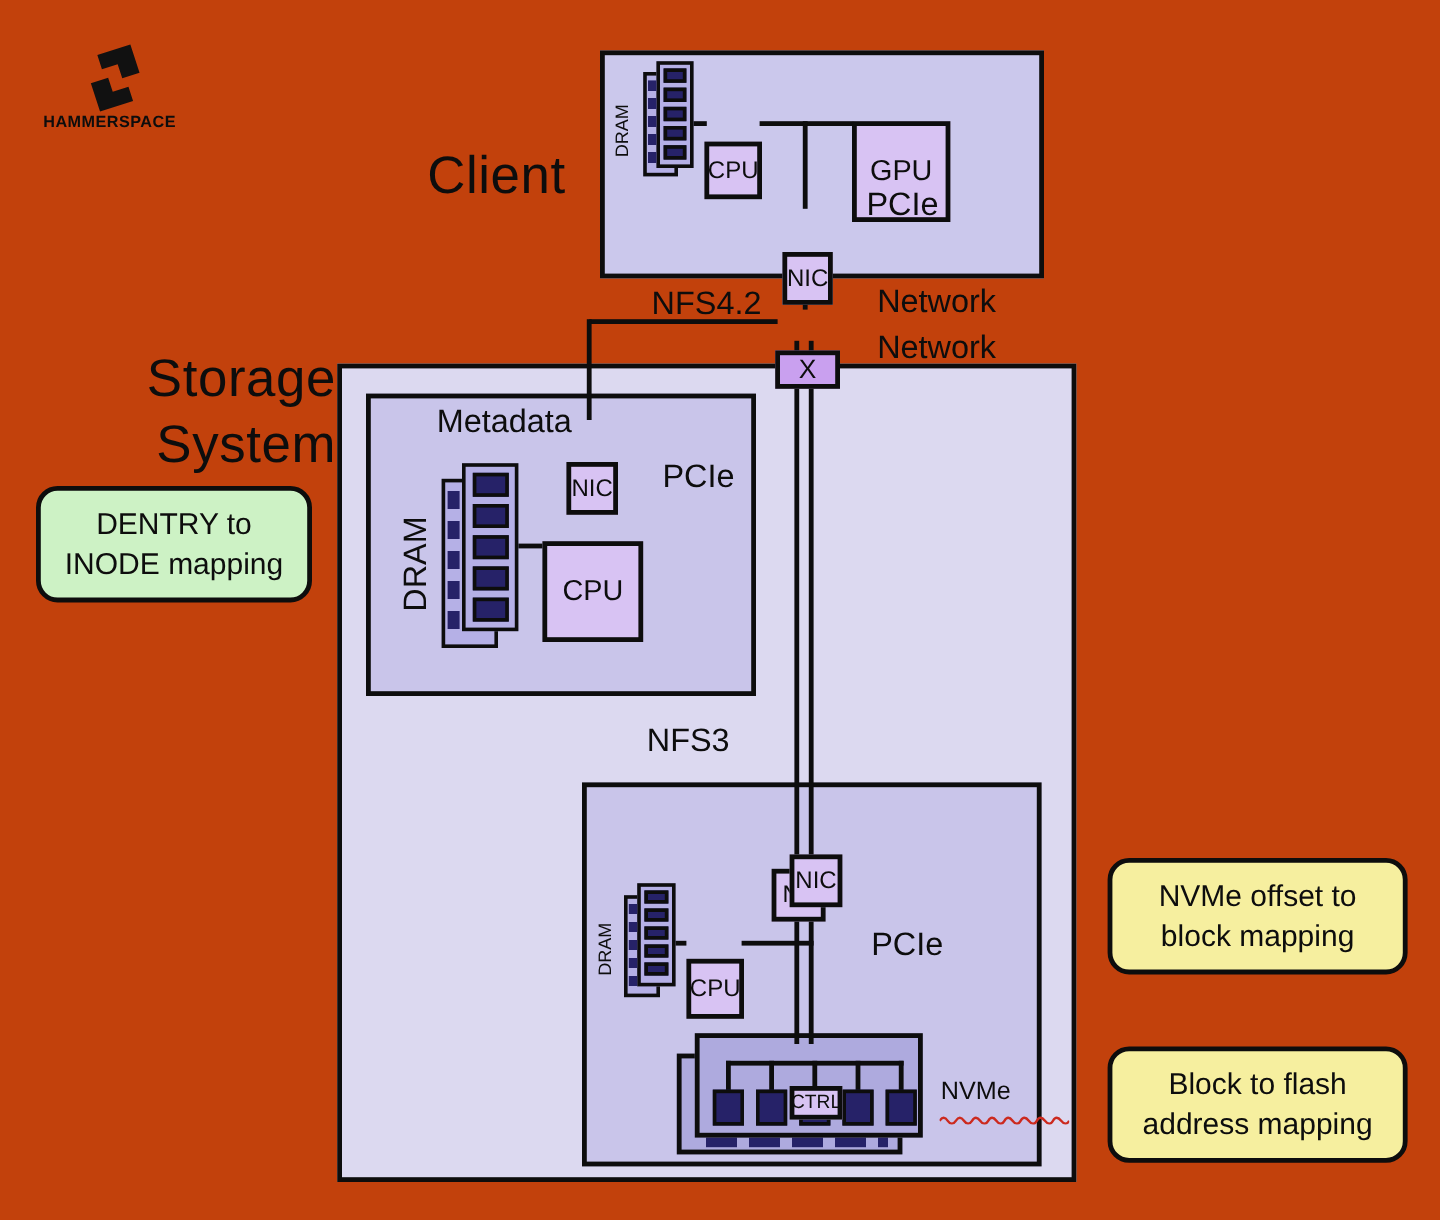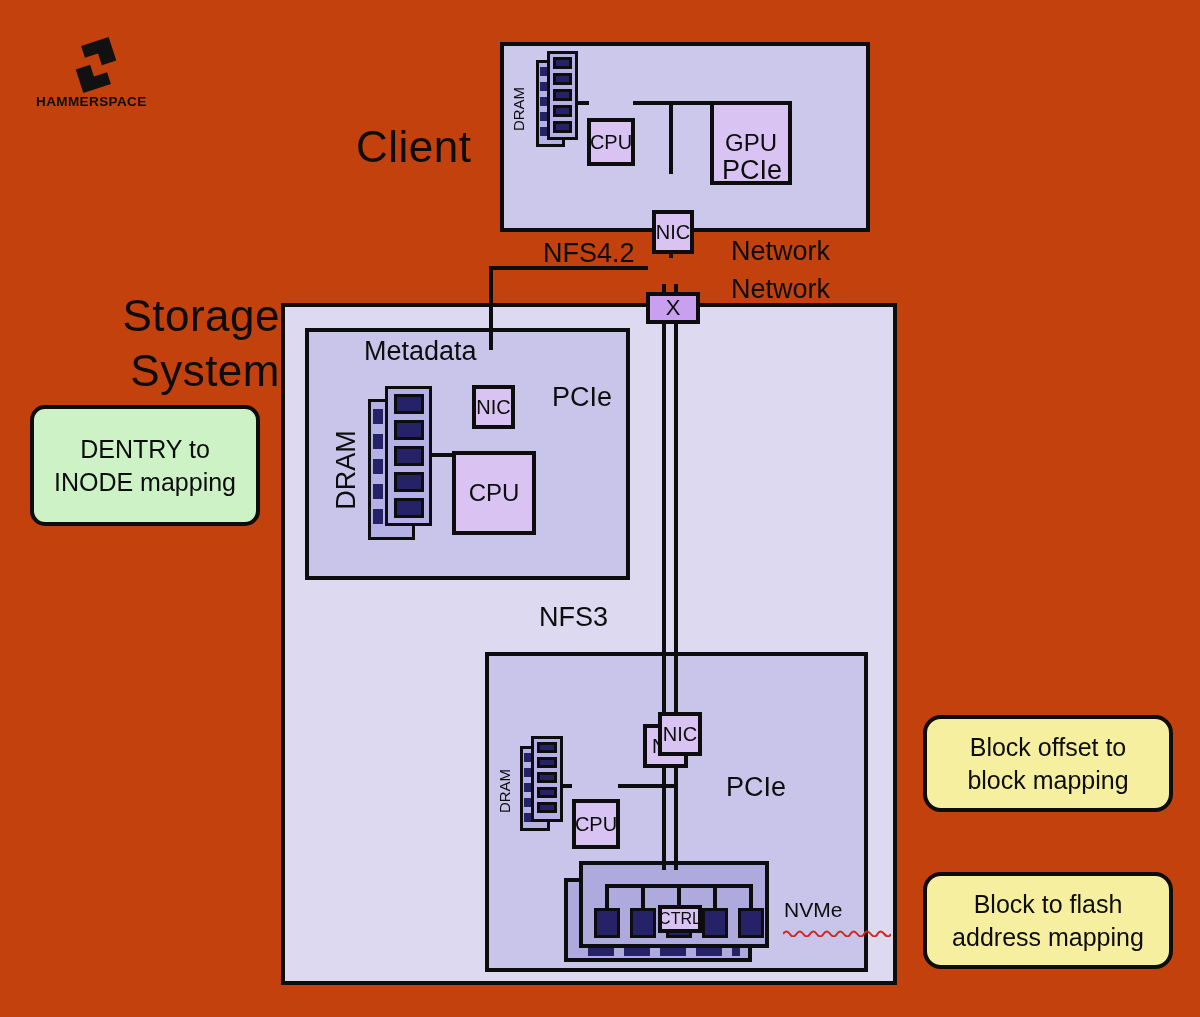--- a/index.html
+++ b/index.html
@@ -80,21 +80,21 @@
   <div class="wire" style="left:662px;top:284px;width:4px;height:586px;"></div>
   <div class="wire" style="left:674px;top:284px;width:4px;height:586px;"></div>
 
   <div class="bigbox" style="left:281px;top:303px;width:616px;height:682px;background:var(--storage-fill);"></div>
 
   <div class="label title two-line" style="left:30px;top:288px;width:250px;line-height:1.25;white-space:normal;text-align:center;">
     <span>Storage</span>
     <span>System</span>
   </div>
 
-  <div class="callout" style="left:30px;top:405px;width:230px;height:121px;background:var(--green-fill);border-radius:15px;">
+  <div class="callout" style="left:30px;top:405px;width:230px;height:97px;background:var(--green-fill);">
     <span>DENTRY to</span>
     <span>INODE mapping</span>
   </div>
 
   <div class="midbox" style="left:305px;top:328px;width:325px;height:252px;"></div>
   <div class="label mid-label" style="left:324px;top:336px;margin-left:40px;">Metadata</div>
   <div class="part" style="left:472px;top:347px;width:43px;height:44px;font-size:20px;">NIC</div>
   <div class="label mid-label" style="left:552px;top:382px;">PCIe</div>
   <div class="part" style="left:452px;top:413px;width:84px;height:84px;font-size:24px;">CPU</div>
   <div class="wire" style="left:491px;top:389px;width:4px;height:26px;"></div>
@@ -146,21 +146,21 @@
   <div class="flash-chip" style="left:666px;top:908px;width:26px;height:30px;"></div>
   <div class="flash-chip" style="left:702px;top:908px;width:26px;height:30px;"></div>
   <div class="flash-chip" style="left:738px;top:908px;width:26px;height:30px;"></div>
   <div class="part" style="left:658px;top:867px;width:44px;height:28px;font-size:16px;">CTRL</div>
   <div class="label" style="left:784px;top:898px;font-size:21px;">NVMe</div>
   <svg style="position:absolute;left:783px;top:929px;z-index:7;" width="108" height="8" viewBox="0 0 108 8">
     <path d="M0 5 Q 3.4 0, 6.8 5 T 13.5 5 T 20.3 5 T 27 5 T 33.8 5 T 40.5 5 T 47.3 5 T 54 5 T 60.8 5 T 67.5 5 T 74.3 5 T 81 5 T 87.8 5 T 94.5 5 T 101.3 5 T 108 5" fill="none" stroke="var(--squiggle)" stroke-width="2"></path>
   </svg>
 
   <div class="callout" style="left:923px;top:715px;width:250px;height:97px;background:var(--yellow-fill);">
-    <span>Block offset to</span>
+    <span>NVMe offset to</span>
     <span>block mapping</span>
   </div>
   <div class="callout" style="left:923px;top:872px;width:250px;height:97px;background:var(--yellow-fill);">
     <span>Block to flash</span>
     <span>address mapping</span>
   </div>
 
 </div>
 
 </body></html>

